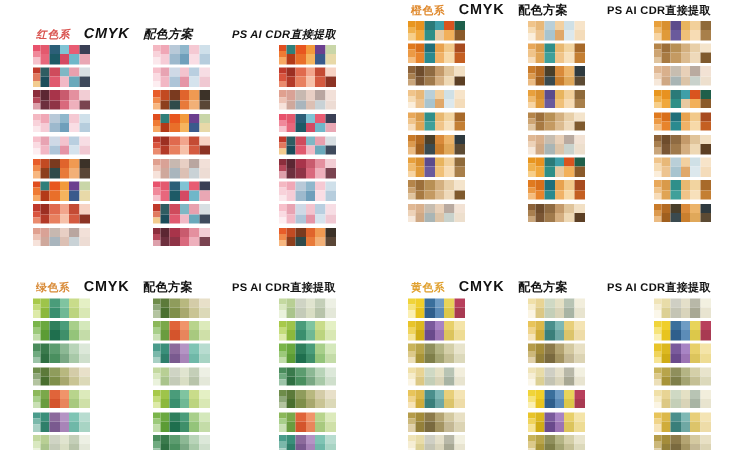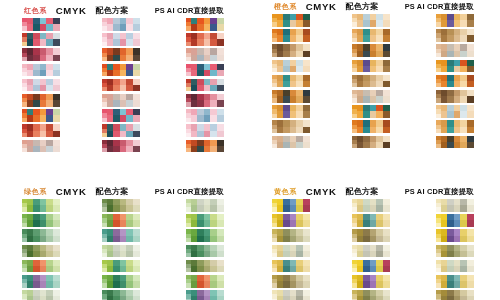--- a/index.html
+++ b/index.html
@@ -3,21 +3,21 @@
 <meta charset="utf-8">
 <style>
   html,body{margin:0;padding:0;}
   body{
     width:500px;height:300px;overflow:hidden;background:#ffffff;
     font-family:"Liberation Sans","DejaVu Sans",sans-serif;
   }
   #sheet{position:relative;width:500px;height:300px;background:#fff;}
 
   .panel{position:absolute;width:250px;height:150px;box-sizing:border-box;}
-  .panel.tl{left:0;top:4px;}
+  .panel.tl{left:0;top:16px;font-style:italic;}
   .panel.tr{left:250px;top:0;}
   .panel.bl{left:0;top:185px;}
   .panel.br{left:250px;top:185px;}
 
   .p-header{
     position:absolute;left:0;top:0;width:250px;height:13px;
     display:flex;align-items:center;white-space:nowrap;
   }
   .h-series{
     font-size:7.2px;font-weight:bold;letter-spacing:.4px;

